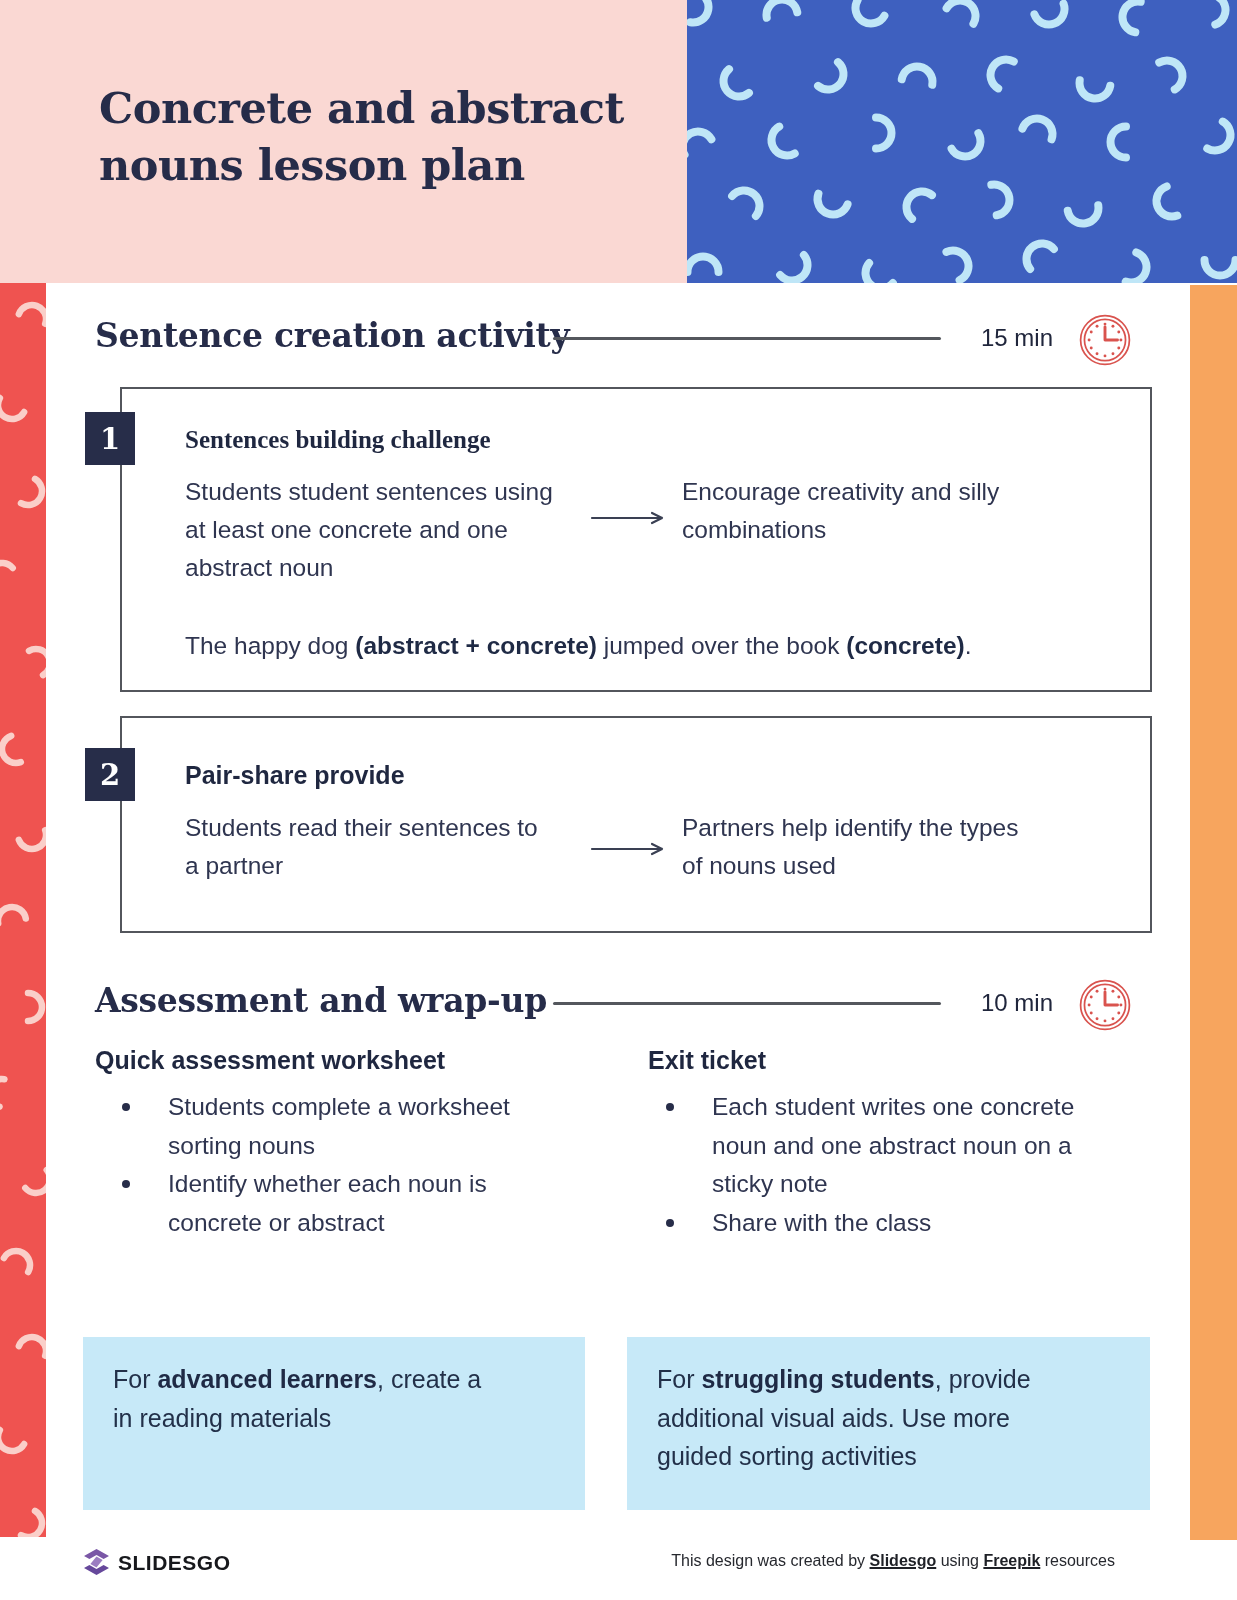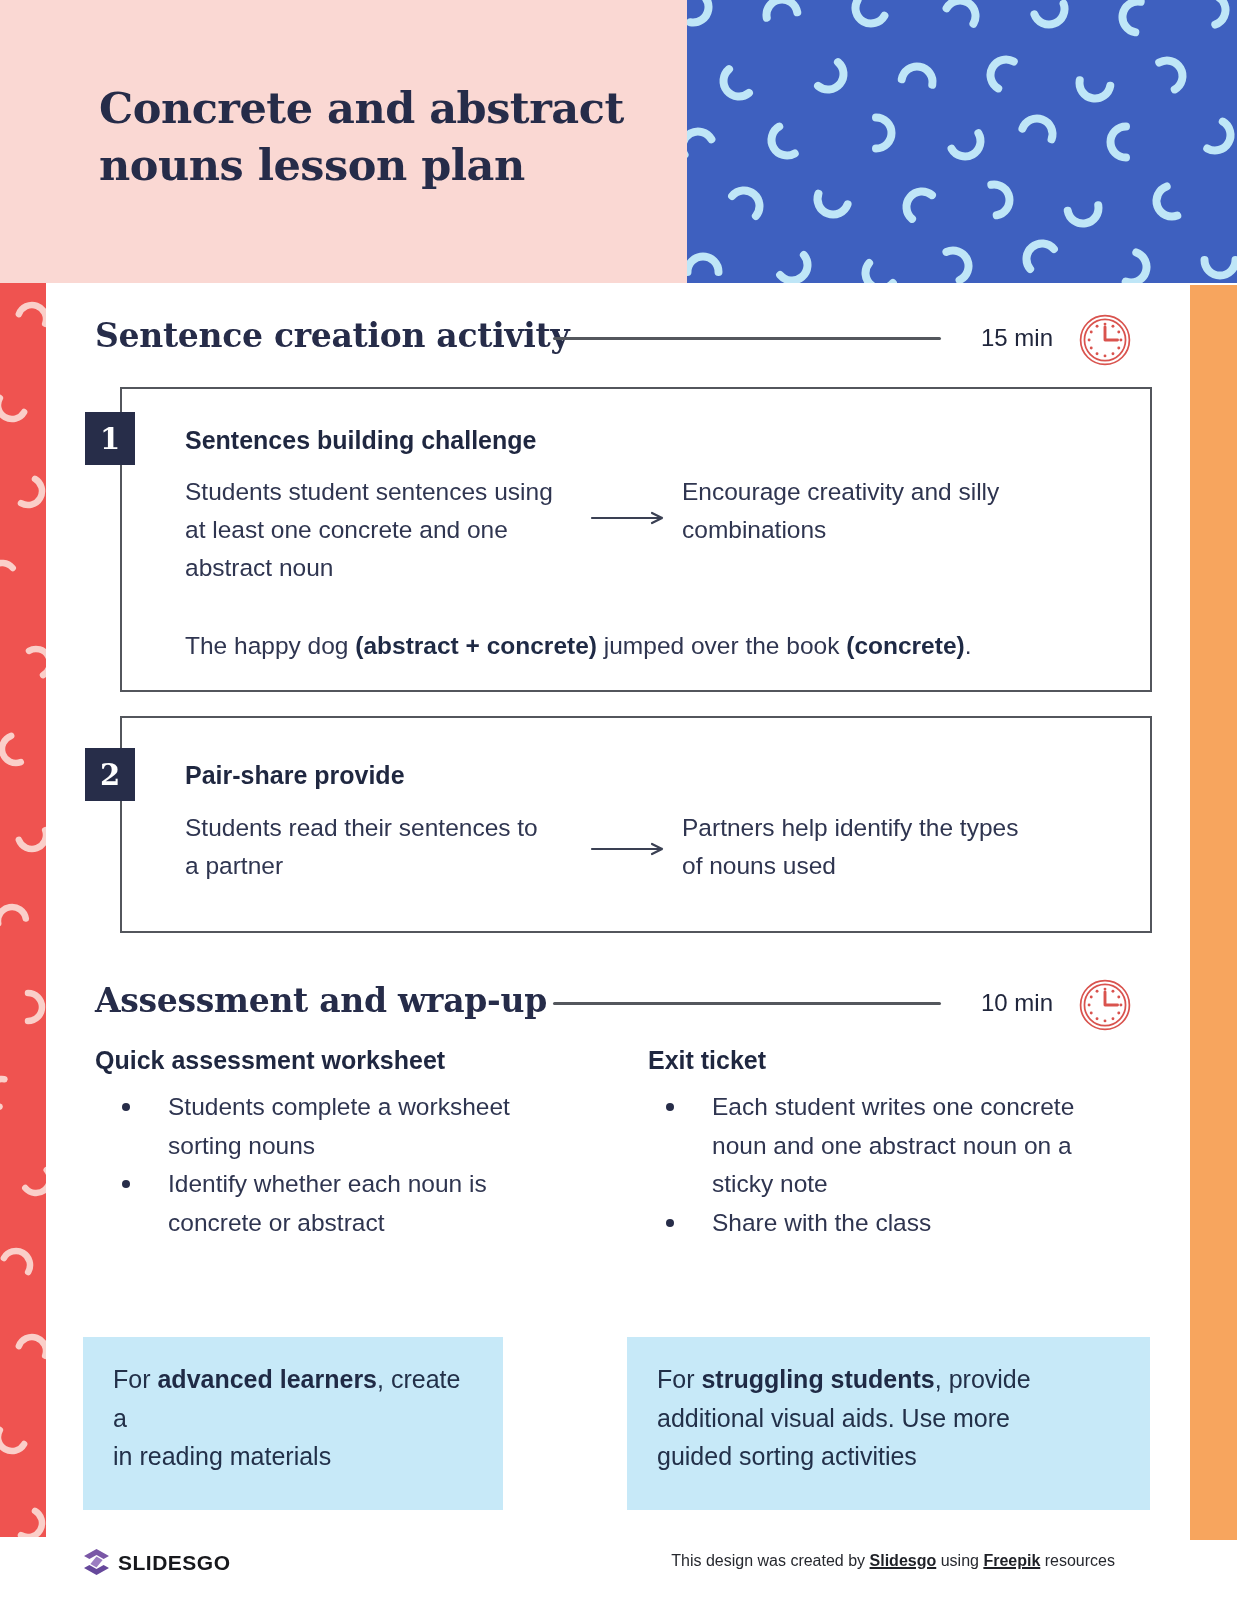--- a/index.html
+++ b/index.html
@@ -121,21 +121,21 @@
         <circle cx="13.71" cy="36.25" r="1.5" fill="#D9534E"></circle>
         <circle cx="11.50" cy="28.00" r="1.5" fill="#D9534E"></circle>
         <circle cx="13.71" cy="19.75" r="1.5" fill="#D9534E"></circle>
         <circle cx="19.75" cy="13.71" r="1.5" fill="#D9534E"></circle>
       </g>
     <path d="M28 28 L28 14.5 M28 28 L41 28" stroke="#D9534E" stroke-width="3" stroke-linecap="round" fill="none"></path>
   </svg>
 
   <div class="abs card" style="left:120px;top:387px;width:1028px;height:301px;">
     <div class="abs badge" style="left:-37px;top:23px;">1</div>
-    <div class="abs card-title" style="left:63px;top:37px;">Sentences building challenge</div>
+    <div class="abs card-title" style="left:63px;top:37px;font-family:Liberation Serif, serif;">Sentences building challenge</div>
     <div class="abs body-text" style="left:63px;top:84px;width:420px;">
       <div>Students student sentences using</div>
       <div>at least one concrete and one</div>
       <div>abstract noun</div>
     </div>
     <svg class="abs" style="left:468px;top:121px;" width="82" height="16" viewBox="0 0 82 16">
       <path d="M2 8 H72 M72 8 L62 3 M72 8 L62 13" stroke="#3A4053" stroke-width="2.2" fill="none" stroke-linecap="round"></path>
     </svg>
     <div class="abs body-text" style="left:560px;top:84px;width:400px;">
       <div>Encourage creativity and silly</div>
@@ -215,21 +215,21 @@
       </div>
     </div>
     <div class="bullet">
       <span class="dot"></span>
       <div class="bullet-lines">
         <div>Share with the class</div>
       </div>
     </div>
   </div>
 
-  <div class="abs note" style="left:83px;top:1337px;width:420px;height:173px;">
+  <div class="abs note" style="left:83px;top:1337px;width:502px;height:173px;">
     <div class="note-text">
       <div><span>For </span><span class="bold">advanced learners</span><span>, create a</span></div>
       <div>in reading materials</div>
     </div>
   </div>
 
   <div class="abs note" style="left:627px;top:1337px;width:523px;height:173px;">
     <div class="note-text">
       <div><span>For </span><span class="bold">struggling students</span><span>, provide</span></div>
       <div>additional visual aids. Use more</div>

